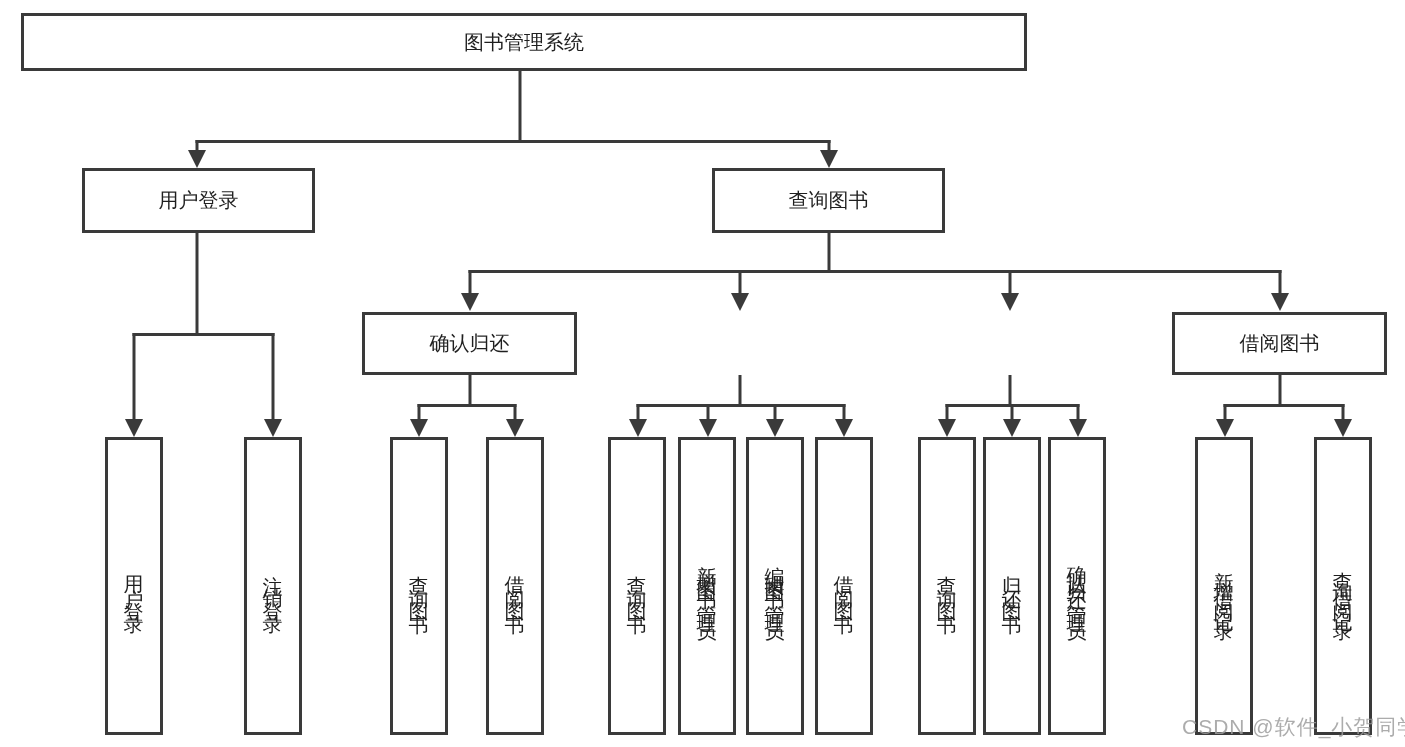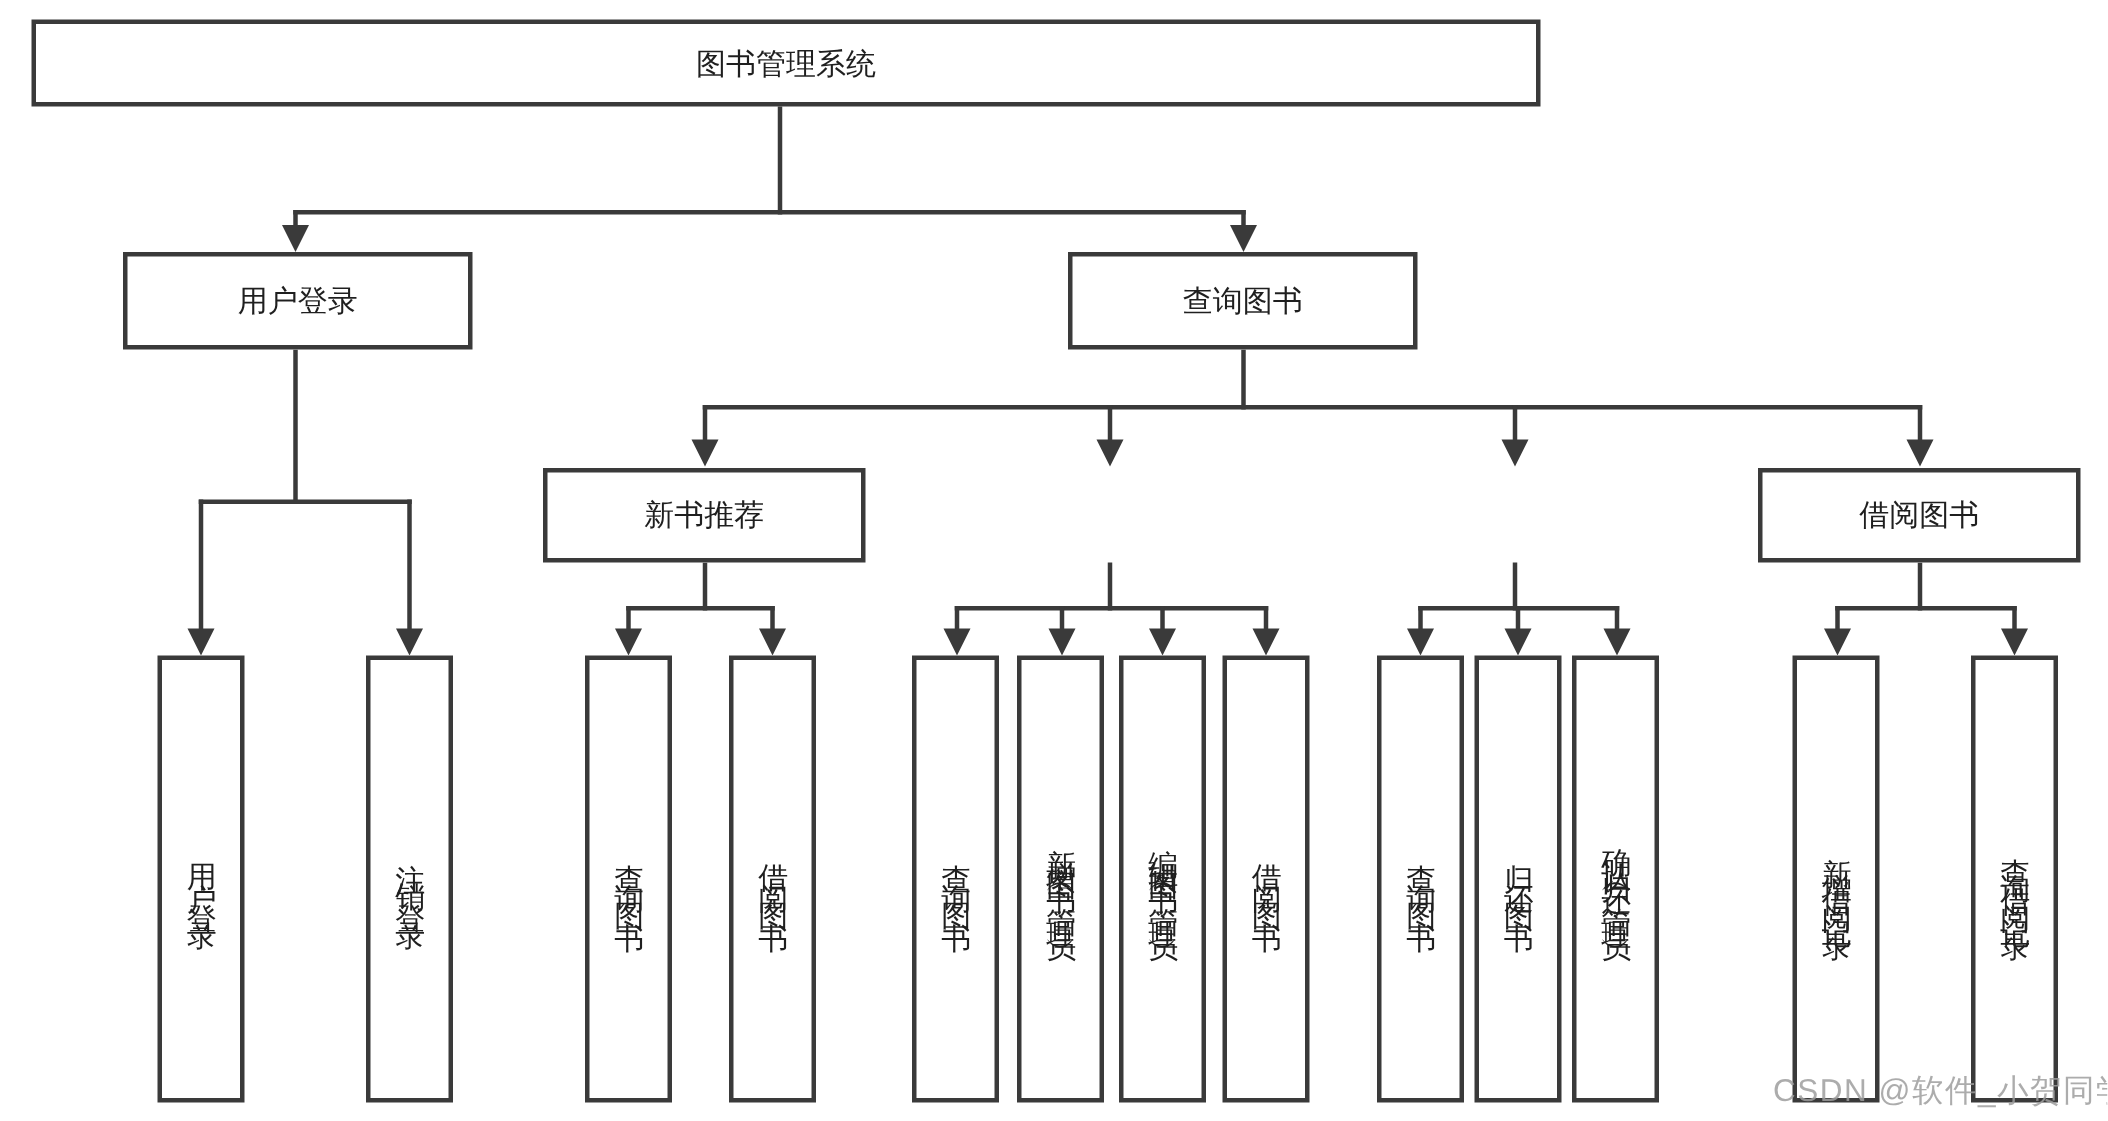--- a/index.html
+++ b/index.html
@@ -137,21 +137,21 @@
       </g>
 
     </g>
   </svg>
 
   <div class="box root">图书管理系统</div>
 
   <div class="box lvl2" style="left:82px;">用户登录</div>
   <div class="box lvl2" style="left:712px;">查询图书</div>
 
-  <div class="box lvl3" style="left:362px;">新书推荐</div>
+  <div class="box lvl3" style="left:362px;">确认归还</div>
   <div class="box lvl3" style="left:1172px;">借阅图书</div>
 
   <div class="box leaf" style="left:105px;">用户登录</div>
   <div class="box leaf" style="left:244px;">注销登录</div>
 
   <div class="box leaf" style="left:390px;">查询图书</div>
   <div class="box leaf" style="left:486px;">借阅图书</div>
 
   <div class="box leaf" style="left:608px;">查询图书</div>
   <div class="box leaf chars9" style="left:678px;">新增图书（管理员）</div>

